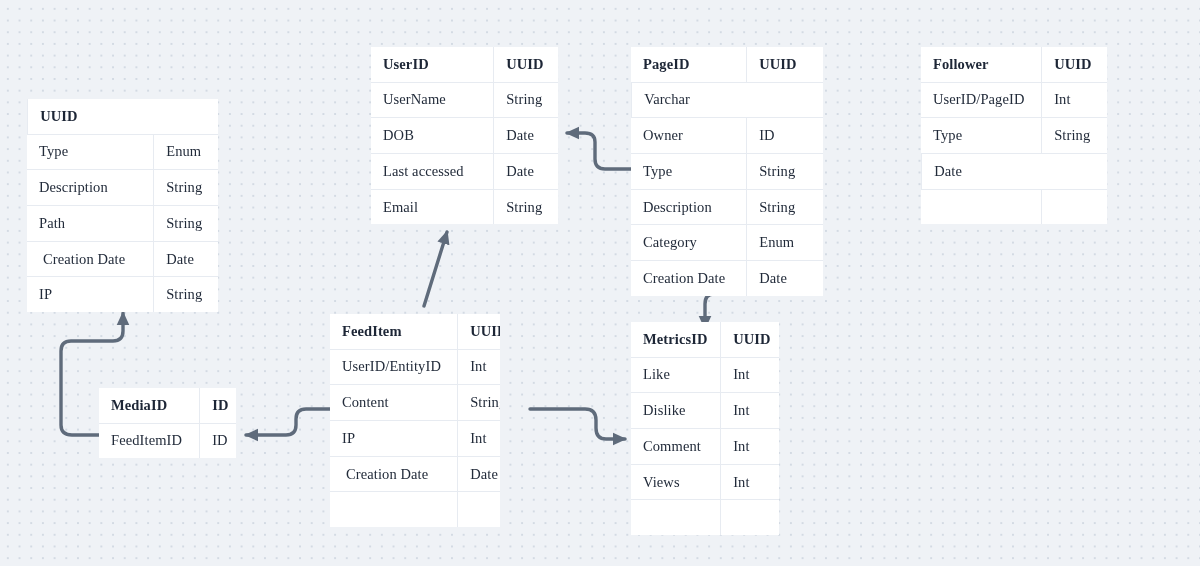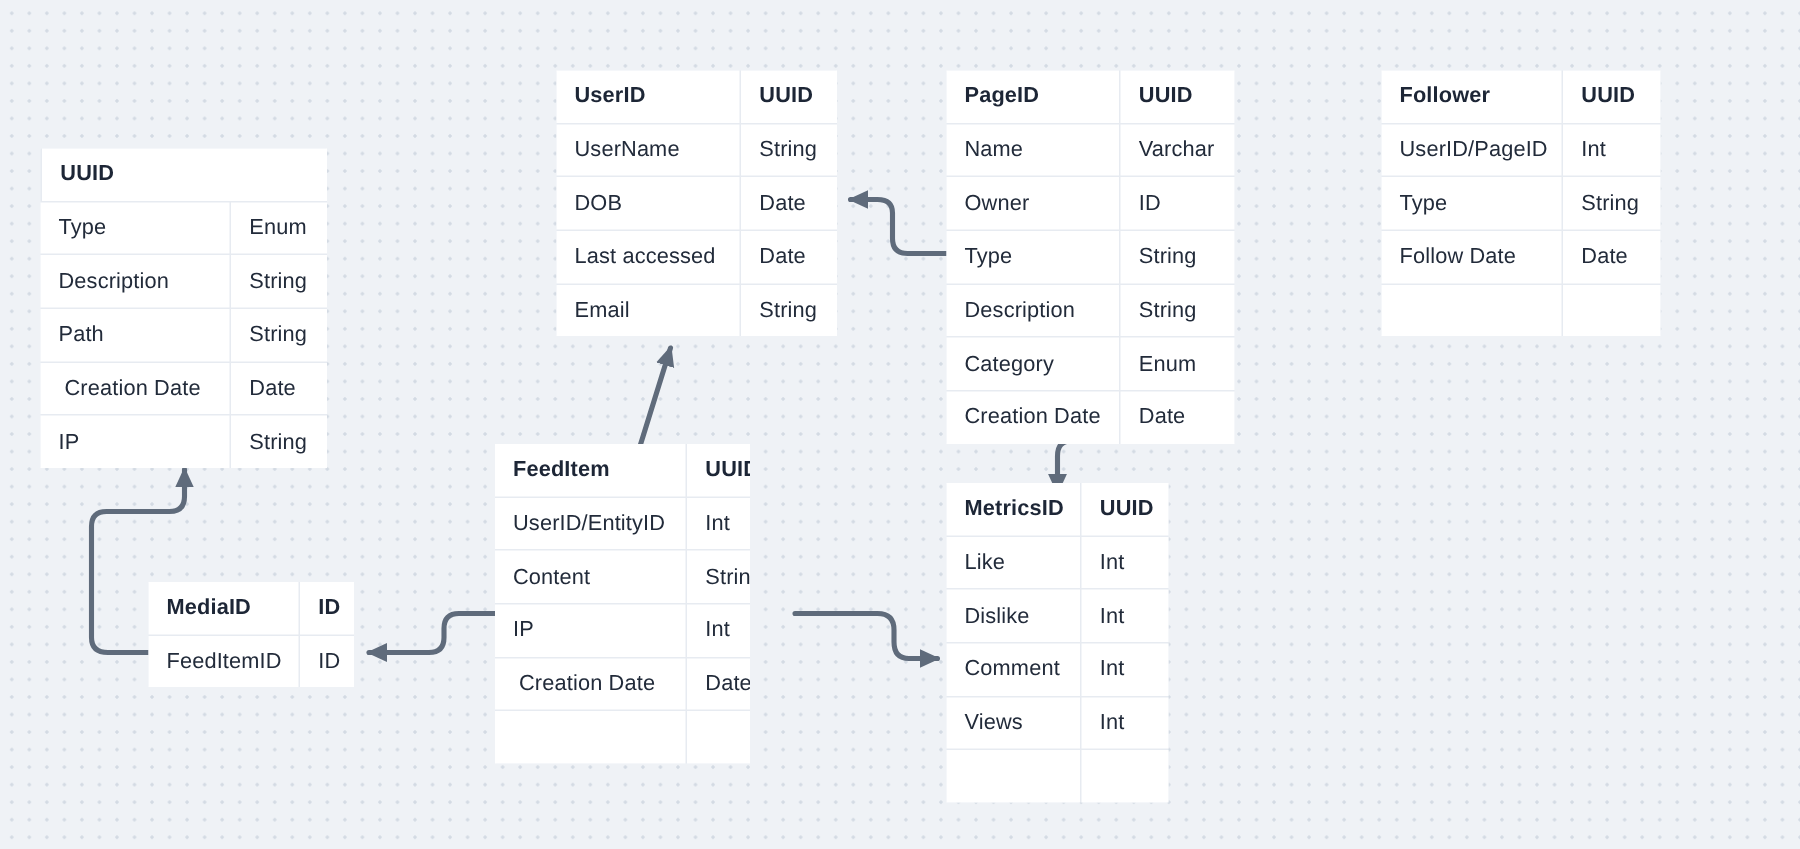--- a/index.html
+++ b/index.html
@@ -43,20 +43,21 @@
     display: flex;
     flex-direction: column;
     background: #e7ebf1;
     border-radius: 1px;
   }
 
   .row {
     display: flex;
     flex-direction: row;
     height: 34.5px;
+    font-family: Liberation Serif, serif;
   }
   .row + .row {
     margin-top: 1.2px;
   }
 
   .cell {
     background: #ffffff;
     display: flex;
     align-items: center;
     box-sizing: border-box;
@@ -160,21 +161,20 @@
       <div class="cell type-cell">String</div>
     </div>
   </div>
 
   <div class="entity" style="left:631px; top:47px; width:192px;">
     <div class="row header">
       <div class="cell name-cell" style="width:115px;">PageID</div>
       <div class="cell type-cell">UUID</div>
     </div>
     <div class="row">
-      <div class="cell name-cell" style="width:115px;">Name</div>
       <div class="cell type-cell">Varchar</div>
     </div>
     <div class="row">
       <div class="cell name-cell" style="width:115px;">Owner</div>
       <div class="cell type-cell">ID</div>
     </div>
     <div class="row">
       <div class="cell name-cell" style="width:115px;">Type</div>
       <div class="cell type-cell">String</div>
     </div>
@@ -199,30 +199,29 @@
     </div>
     <div class="row">
       <div class="cell name-cell" style="width:120px;">UserID/PageID</div>
       <div class="cell type-cell">Int</div>
     </div>
     <div class="row">
       <div class="cell name-cell" style="width:120px;">Type</div>
       <div class="cell type-cell">String</div>
     </div>
     <div class="row">
-      <div class="cell name-cell" style="width:120px;">Follow Date</div>
       <div class="cell type-cell">Date</div>
     </div>
     <div class="row">
       <div class="cell name-cell empty" style="width:120px;"></div>
       <div class="cell type-cell empty"></div>
     </div>
   </div>
 
-  <div class="entity" style="left:330px; top:296px; width:170px;">
+  <div class="entity" style="left:330px; top:314px; width:170px;">
     <div class="row header">
       <div class="cell name-cell" style="width:127px;">FeedItem</div>
       <div class="cell type-cell">UUID</div>
     </div>
     <div class="row">
       <div class="cell name-cell" style="width:127px;">UserID/EntityID</div>
       <div class="cell type-cell">Int</div>
     </div>
     <div class="row">
       <div class="cell name-cell" style="width:127px;">Content</div>

